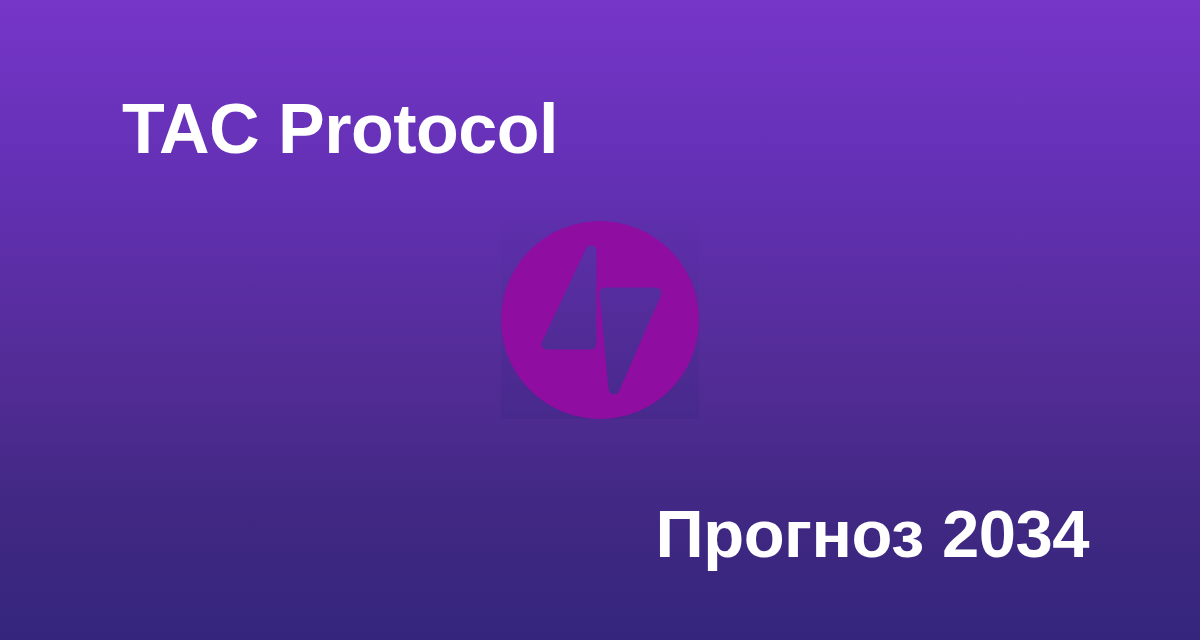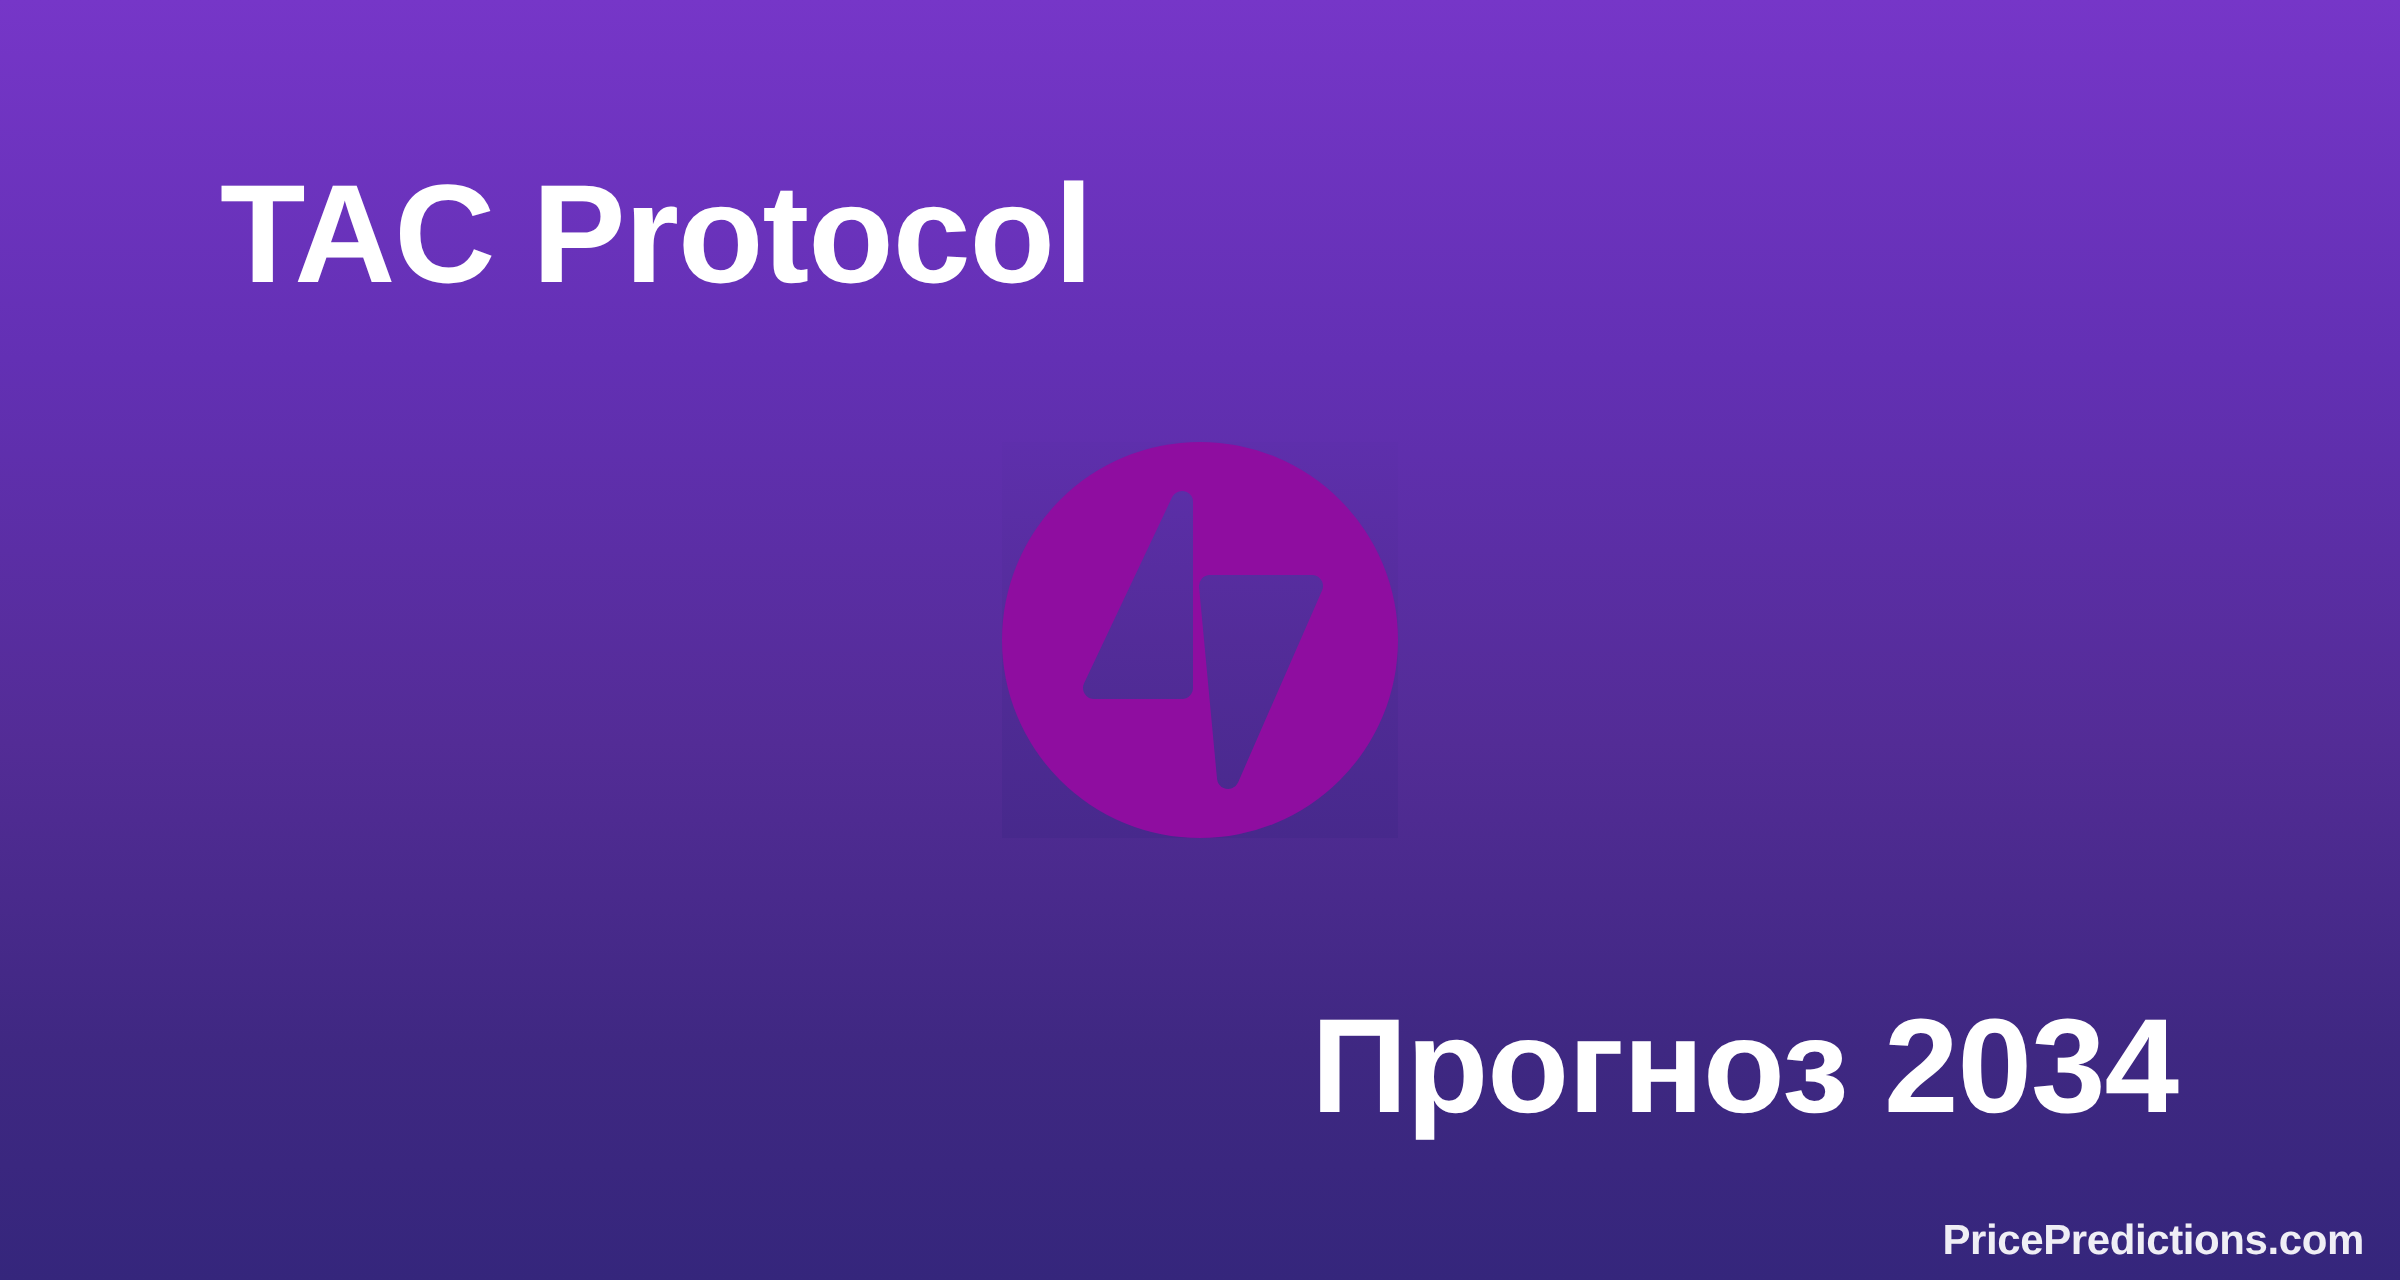--- a/index.html
+++ b/index.html
@@ -18,21 +18,21 @@
     height: 640px;
     overflow: hidden;
     background: linear-gradient(180deg, #7636c8 0%, #6330b4 28%, #532c96 58%, #3f2882 82%, #35267c 100%);
   }
 
   
   .coin-title {
     position: absolute;
     left: 110px;
     top: 82px;
-    margin: 0;
+    margin: 12px;
     font-size: 70px;
     font-weight: bold;
     line-height: 1;
     letter-spacing: -0.5px;
     color: #ffffff;
     white-space: nowrap;
   }
 
   
   .logo-wrap {
@@ -100,15 +100,14 @@
           <path d="M 104 72 L 155 72 L 113 168 Z" fill="#000" stroke="#000" stroke-width="11" stroke-linejoin="round"></path>
         </mask>
       </defs>
       <rect x="0" y="0" width="198" height="198" fill="url(#bgShowThrough)"></rect>
       <circle cx="99" cy="99" r="99" fill="#8F0DA0" mask="url(#logoCut)"></circle>
     </svg>
   </div>
 
   <h2 class="prediction-title">Прогноз 2034</h2>
 
-  <div class="watermark">PricePredictions.com</div>
 
 </div>
 
 </body></html>

